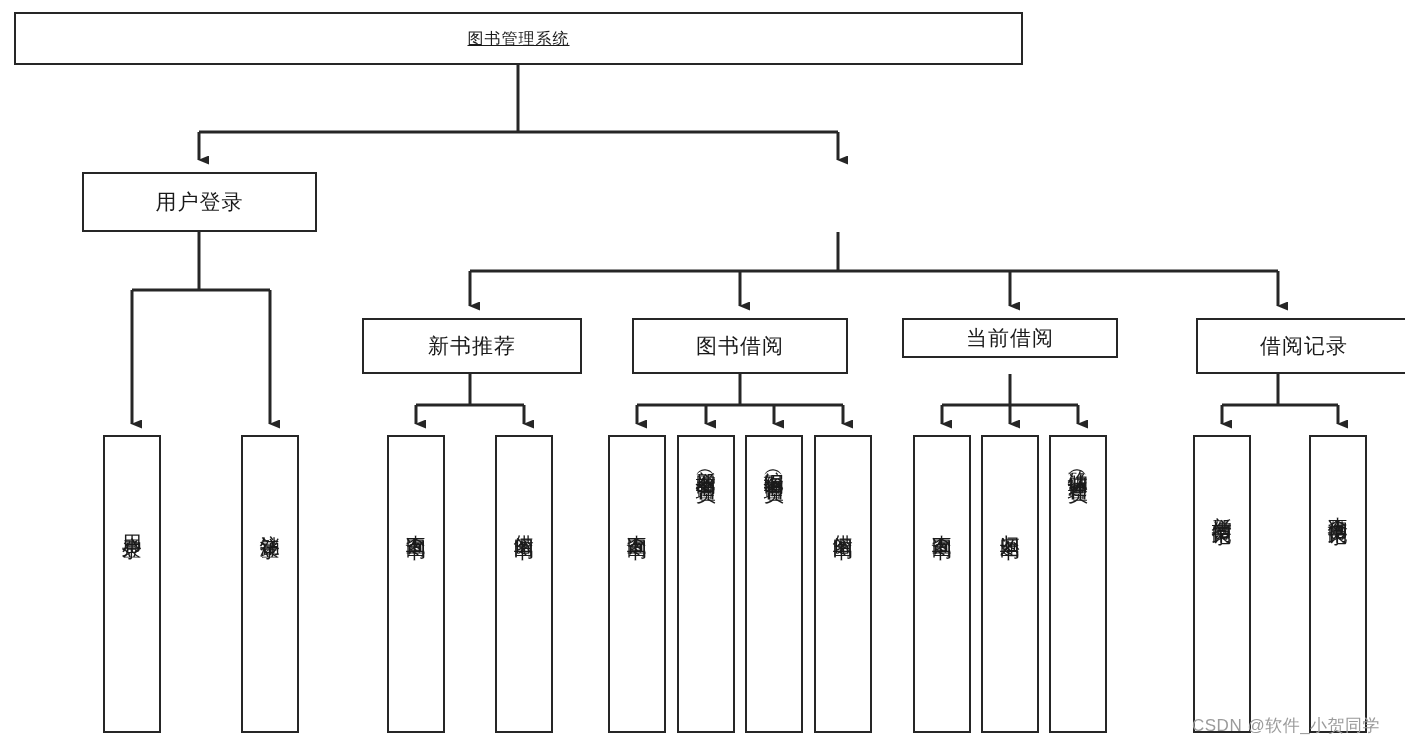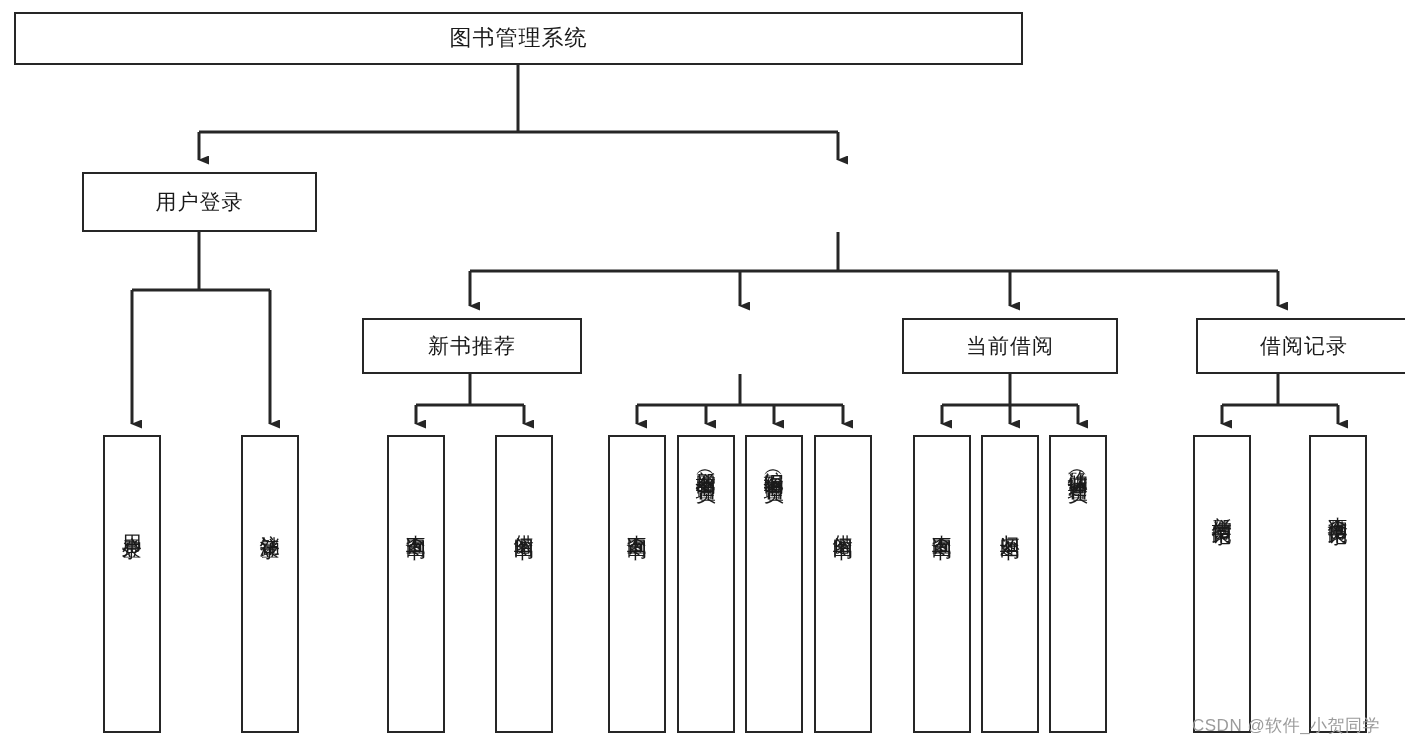--- a/index.html
+++ b/index.html
@@ -35,21 +35,22 @@
     justify-content: center;
     color: #1a1a1a;
   }
   .node-h {
     font-size: 21px;
     letter-spacing: 1px;
     line-height: 1.2;
     white-space: nowrap;
   }
   .node-root {
-    font-size: 22px;
+    font-size: 16px;
+    text-decoration: underline;
   }
   .node-leaf {
     align-items: flex-start;
     padding-top: 4px;
   }
   .vlabel {
     writing-mode: vertical-rl;
     text-orientation: upright;
     font-size: 20px;
     line-height: 1.32;
@@ -133,21 +134,24 @@
     <span>图书管理系统</span>
   </div>
 
   <div class="node node-h" style="left:82px; top:172px; width:235px; height:60px;">
     <span>用户登录</span>
   </div>
 
   <div class="node node-h" style="left:362px; top:318px; width:220px; height:56px;">
     <span>新书推荐</span>
   </div>
-  <div class="node node-h" style="left:902px; top:318px; width:216px; height:56px;">
+  <div class="node node-h" style="left:632px; top:318px; width:216px; height:56px;">
+    <span>图书借阅</span>
+  </div>
+  <div class="node node-h" style="left:902px; top:318px; width:216px; height:40px;">
     <span>当前借阅</span>
   </div>
   <div class="node node-h" style="left:1196px; top:318px; width:216px; height:56px;">
     <span>借阅记录</span>
   </div>
 
   <div class="node node-leaf leaf-short" style="left:103px; top:435px; width:58px; height:298px;">
     <span class="vlabel">用户登录</span>
   </div>
   <div class="node node-leaf leaf-short" style="left:241px; top:435px; width:58px; height:298px;">

